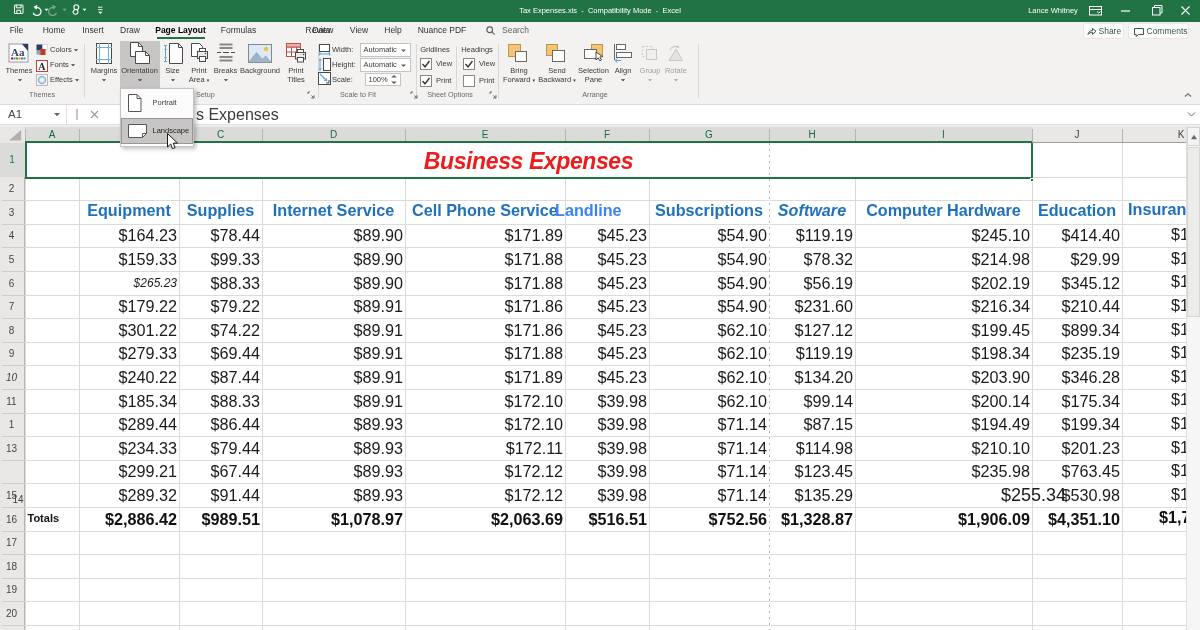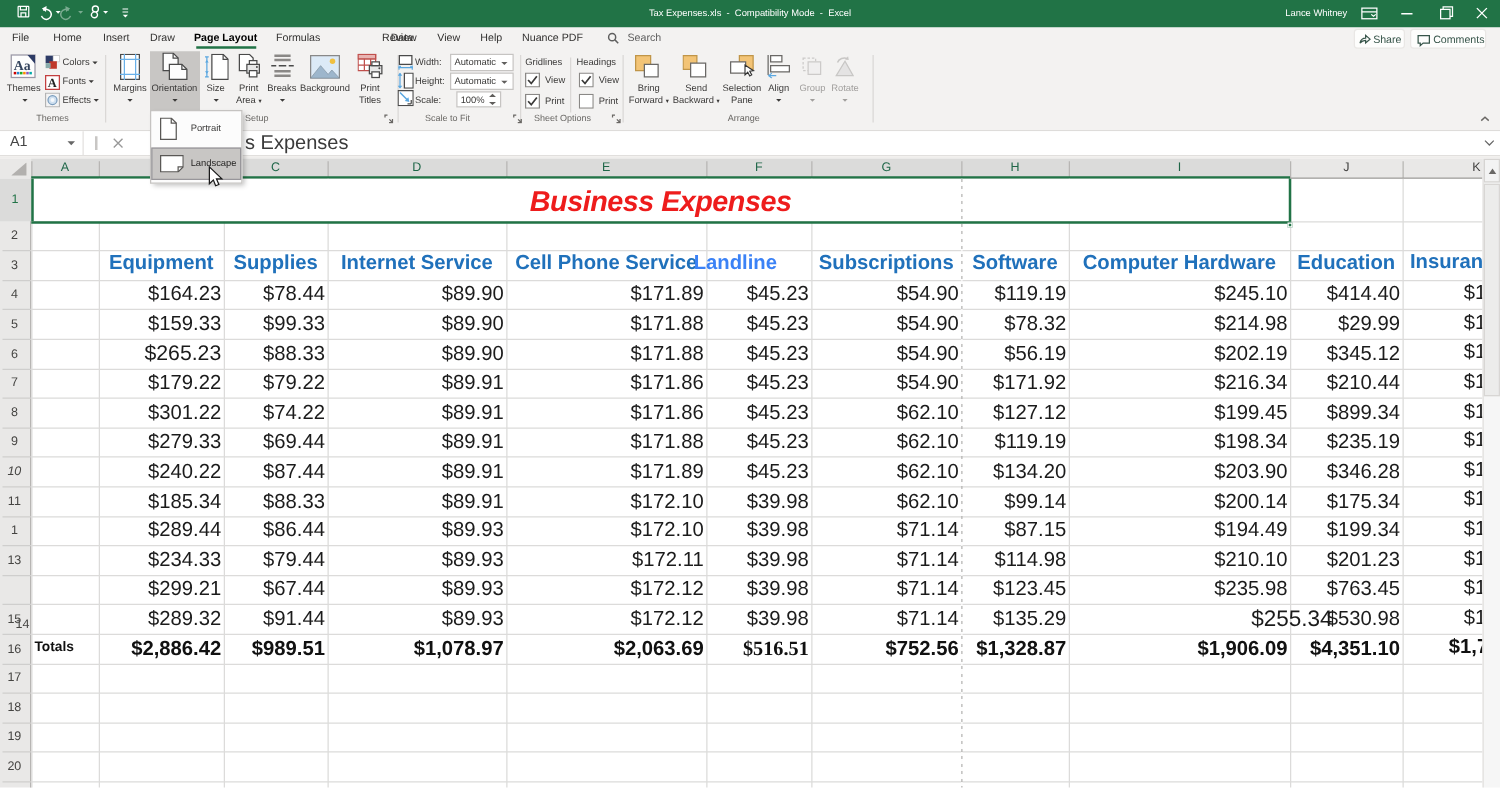--- a/index.html
+++ b/index.html
@@ -416,21 +416,21 @@
 <div class="a" style="left:1030.5px;top:142.5px;width:2px;height:34.5px;background:#217346"></div>
 <div class="a" style="left:24.5px;top:142.5px;width:2px;height:34.5px;background:#217346"></div>
 <div class="a" style="left:1029.8px;top:177.6px;width:4.6px;height:4.6px;background:#217346;border:1px solid #fff"></div>
 <div class="a" style="top:146.5px;font-size:23.0px;color:#ee1c1c;line-height:29.0px;font-weight:700;font-style:italic;left:328.5px;width:400.0px;text-align:center;white-space:nowrap;letter-spacing:-0.4px;">Business Expenses</div>
 <div class="a" style="top:199.1px;font-size:16.2px;color:#2071bb;line-height:22.2px;font-weight:700;left:69.0px;width:120.0px;text-align:center;white-space:nowrap;">Equipment</div>
 <div class="a" style="top:199.1px;font-size:16.2px;color:#2071bb;line-height:22.2px;font-weight:700;left:169.0px;width:103.0px;text-align:center;white-space:nowrap;">Supplies</div>
 <div class="a" style="top:199.1px;font-size:16.2px;color:#2071bb;line-height:22.2px;font-weight:700;left:252.0px;width:163.0px;text-align:center;white-space:nowrap;">Internet Service</div>
 <div class="a" style="top:199.1px;font-size:16.2px;color:#2071bb;line-height:22.2px;font-weight:700;left:395.0px;width:180.0px;text-align:center;white-space:nowrap;">Cell Phone Service</div>
 <div class="a" style="top:199.1px;font-size:16.2px;color:#3b82f6;line-height:22.2px;font-weight:700;left:555.0px;width:104.0px;white-space:nowrap;">Landline</div>
 <div class="a" style="top:199.1px;font-size:16.2px;color:#2071bb;line-height:22.2px;font-weight:700;left:639.0px;width:140.0px;text-align:center;white-space:nowrap;">Subscriptions</div>
-<div class="a" style="top:199.1px;font-size:16.2px;color:#2071bb;line-height:22.2px;font-weight:700;left:759.0px;width:106.0px;text-align:center;white-space:nowrap;">Software</div>
+<div class="a" style="top:199.1px;font-size:16.2px;color:#2071bb;line-height:22.2px;font-weight:700;left:759.0px;width:106.0px;text-align:center;white-space:nowrap;font-style:italic;">Software</div>
 <div class="a" style="top:199.1px;font-size:16.2px;color:#2071bb;line-height:22.2px;font-weight:700;left:845.0px;width:197.0px;text-align:center;white-space:nowrap;">Computer Hardware</div>
 <div class="a" style="top:199.1px;font-size:16.2px;color:#2071bb;line-height:22.2px;font-weight:700;left:1022.0px;width:110.0px;text-align:center;white-space:nowrap;">Education</div>
 <div class="a" style="left:1128px;top:198.0px;width:58px;height:23.6px;overflow:hidden;font-size:16.2px;font-weight:700;color:#2071bb;line-height:23.6px;white-space:nowrap">Insurance</div>
 <div class="a" style="top:224.3px;font-size:16.2px;color:#1b1b1b;line-height:22.2px;left:77.0px;width:100.0px;text-align:right;white-space:nowrap;">$164.23</div>
 <div class="a" style="top:224.3px;font-size:16.2px;color:#1b1b1b;line-height:22.2px;left:177.0px;width:83.0px;text-align:right;white-space:nowrap;">$78.44</div>
 <div class="a" style="top:224.3px;font-size:16.2px;color:#1b1b1b;line-height:22.2px;left:260.0px;width:143.0px;text-align:right;white-space:nowrap;">$89.90</div>
 <div class="a" style="top:224.3px;font-size:16.2px;color:#1b1b1b;line-height:22.2px;left:403.0px;width:160.0px;text-align:right;white-space:nowrap;">$171.89</div>
 <div class="a" style="top:224.3px;font-size:16.2px;color:#1b1b1b;line-height:22.2px;left:563.0px;width:84.0px;text-align:right;white-space:nowrap;">$45.23</div>
 <div class="a" style="top:224.3px;font-size:16.2px;color:#1b1b1b;line-height:22.2px;left:647.0px;width:120.0px;text-align:right;white-space:nowrap;">$54.90</div>
 <div class="a" style="top:224.3px;font-size:16.2px;color:#1b1b1b;line-height:22.2px;left:767.0px;width:86.0px;text-align:right;white-space:nowrap;">$119.19</div>
@@ -440,37 +440,37 @@
 <div class="a" style="top:247.9px;font-size:16.2px;color:#1b1b1b;line-height:22.2px;left:77.0px;width:100.0px;text-align:right;white-space:nowrap;">$159.33</div>
 <div class="a" style="top:247.9px;font-size:16.2px;color:#1b1b1b;line-height:22.2px;left:177.0px;width:83.0px;text-align:right;white-space:nowrap;">$99.33</div>
 <div class="a" style="top:247.9px;font-size:16.2px;color:#1b1b1b;line-height:22.2px;left:260.0px;width:143.0px;text-align:right;white-space:nowrap;">$89.90</div>
 <div class="a" style="top:247.9px;font-size:16.2px;color:#1b1b1b;line-height:22.2px;left:403.0px;width:160.0px;text-align:right;white-space:nowrap;">$171.88</div>
 <div class="a" style="top:247.9px;font-size:16.2px;color:#1b1b1b;line-height:22.2px;left:563.0px;width:84.0px;text-align:right;white-space:nowrap;">$45.23</div>
 <div class="a" style="top:247.9px;font-size:16.2px;color:#1b1b1b;line-height:22.2px;left:647.0px;width:120.0px;text-align:right;white-space:nowrap;">$54.90</div>
 <div class="a" style="top:247.9px;font-size:16.2px;color:#1b1b1b;line-height:22.2px;left:767.0px;width:86.0px;text-align:right;white-space:nowrap;">$78.32</div>
 <div class="a" style="top:247.9px;font-size:16.2px;color:#1b1b1b;line-height:22.2px;left:853.0px;width:177.0px;text-align:right;white-space:nowrap;">$214.98</div>
 <div class="a" style="top:247.9px;font-size:16.2px;color:#1b1b1b;line-height:22.2px;left:1030.0px;width:90.0px;text-align:right;white-space:nowrap;">$29.99</div>
 <div class="a" style="left:1171px;top:246.8px;width:14.5px;height:23.6px;overflow:hidden;font-size:16.2px;color:#1b1b1b;line-height:23.6px;white-space:nowrap">$17</div>
-<div class="a" style="top:271.5px;font-size:17px;color:#1b1b1b;line-height:22.2px;left:77.0px;width:100.0px;text-align:right;white-space:nowrap;">$265.23</div>
+<div class="a" style="top:271.5px;font-size:12px;color:#1b1b1b;line-height:22.2px;left:77.0px;width:100.0px;text-align:right;white-space:nowrap;font-style:italic;">$265.23</div>
 <div class="a" style="top:271.5px;font-size:16.2px;color:#1b1b1b;line-height:22.2px;left:177.0px;width:83.0px;text-align:right;white-space:nowrap;">$88.33</div>
 <div class="a" style="top:271.5px;font-size:16.2px;color:#1b1b1b;line-height:22.2px;left:260.0px;width:143.0px;text-align:right;white-space:nowrap;">$89.90</div>
 <div class="a" style="top:271.5px;font-size:16.2px;color:#1b1b1b;line-height:22.2px;left:403.0px;width:160.0px;text-align:right;white-space:nowrap;">$171.88</div>
 <div class="a" style="top:271.5px;font-size:16.2px;color:#1b1b1b;line-height:22.2px;left:563.0px;width:84.0px;text-align:right;white-space:nowrap;">$45.23</div>
 <div class="a" style="top:271.5px;font-size:16.2px;color:#1b1b1b;line-height:22.2px;left:647.0px;width:120.0px;text-align:right;white-space:nowrap;">$54.90</div>
 <div class="a" style="top:271.5px;font-size:16.2px;color:#1b1b1b;line-height:22.2px;left:767.0px;width:86.0px;text-align:right;white-space:nowrap;">$56.19</div>
 <div class="a" style="top:271.5px;font-size:16.2px;color:#1b1b1b;line-height:22.2px;left:853.0px;width:177.0px;text-align:right;white-space:nowrap;">$202.19</div>
 <div class="a" style="top:271.5px;font-size:16.2px;color:#1b1b1b;line-height:22.2px;left:1030.0px;width:90.0px;text-align:right;white-space:nowrap;">$345.12</div>
 <div class="a" style="left:1171px;top:270.4px;width:14.5px;height:23.6px;overflow:hidden;font-size:16.2px;color:#1b1b1b;line-height:23.6px;white-space:nowrap">$17</div>
 <div class="a" style="top:295.1px;font-size:16.2px;color:#1b1b1b;line-height:22.2px;left:77.0px;width:100.0px;text-align:right;white-space:nowrap;">$179.22</div>
 <div class="a" style="top:295.1px;font-size:16.2px;color:#1b1b1b;line-height:22.2px;left:177.0px;width:83.0px;text-align:right;white-space:nowrap;">$79.22</div>
 <div class="a" style="top:295.1px;font-size:16.2px;color:#1b1b1b;line-height:22.2px;left:260.0px;width:143.0px;text-align:right;white-space:nowrap;">$89.91</div>
 <div class="a" style="top:295.1px;font-size:16.2px;color:#1b1b1b;line-height:22.2px;left:403.0px;width:160.0px;text-align:right;white-space:nowrap;">$171.86</div>
 <div class="a" style="top:295.1px;font-size:16.2px;color:#1b1b1b;line-height:22.2px;left:563.0px;width:84.0px;text-align:right;white-space:nowrap;">$45.23</div>
 <div class="a" style="top:295.1px;font-size:16.2px;color:#1b1b1b;line-height:22.2px;left:647.0px;width:120.0px;text-align:right;white-space:nowrap;">$54.90</div>
-<div class="a" style="top:295.1px;font-size:16.2px;color:#1b1b1b;line-height:22.2px;left:767.0px;width:86.0px;text-align:right;white-space:nowrap;">$171.92</div>
+<div class="a" style="top:295.1px;font-size:16.2px;color:#1b1b1b;line-height:22.2px;left:767.0px;width:86.0px;text-align:right;white-space:nowrap;">$231.60</div>
 <div class="a" style="top:295.1px;font-size:16.2px;color:#1b1b1b;line-height:22.2px;left:853.0px;width:177.0px;text-align:right;white-space:nowrap;">$216.34</div>
 <div class="a" style="top:295.1px;font-size:16.2px;color:#1b1b1b;line-height:22.2px;left:1030.0px;width:90.0px;text-align:right;white-space:nowrap;">$210.44</div>
 <div class="a" style="left:1171px;top:294.0px;width:14.5px;height:23.6px;overflow:hidden;font-size:16.2px;color:#1b1b1b;line-height:23.6px;white-space:nowrap">$17</div>
 <div class="a" style="top:318.7px;font-size:16.2px;color:#1b1b1b;line-height:22.2px;left:77.0px;width:100.0px;text-align:right;white-space:nowrap;">$301.22</div>
 <div class="a" style="top:318.7px;font-size:16.2px;color:#1b1b1b;line-height:22.2px;left:177.0px;width:83.0px;text-align:right;white-space:nowrap;">$74.22</div>
 <div class="a" style="top:318.7px;font-size:16.2px;color:#1b1b1b;line-height:22.2px;left:260.0px;width:143.0px;text-align:right;white-space:nowrap;">$89.91</div>
 <div class="a" style="top:318.7px;font-size:16.2px;color:#1b1b1b;line-height:22.2px;left:403.0px;width:160.0px;text-align:right;white-space:nowrap;">$171.86</div>
 <div class="a" style="top:318.7px;font-size:16.2px;color:#1b1b1b;line-height:22.2px;left:563.0px;width:84.0px;text-align:right;white-space:nowrap;">$45.23</div>
 <div class="a" style="top:318.7px;font-size:16.2px;color:#1b1b1b;line-height:22.2px;left:647.0px;width:120.0px;text-align:right;white-space:nowrap;">$62.10</div>
 <div class="a" style="top:318.7px;font-size:16.2px;color:#1b1b1b;line-height:22.2px;left:767.0px;width:86.0px;text-align:right;white-space:nowrap;">$127.12</div>
@@ -545,21 +545,21 @@
 <div class="a" style="top:483.9px;font-size:16.2px;color:#1b1b1b;line-height:22.2px;left:647.0px;width:120.0px;text-align:right;white-space:nowrap;">$71.14</div>
 <div class="a" style="top:483.9px;font-size:16.2px;color:#1b1b1b;line-height:22.2px;left:767.0px;width:86.0px;text-align:right;white-space:nowrap;">$135.29</div>
 <div class="a" style="top:483.9px;font-size:18px;color:#1b1b1b;line-height:22.2px;left:853.0px;width:177.0px;text-align:right;white-space:nowrap;margin-left:36px;">$255.34</div>
 <div class="a" style="top:483.9px;font-size:16.2px;color:#1b1b1b;line-height:22.2px;left:1030.0px;width:90.0px;text-align:right;white-space:nowrap;">$530.98</div>
 <div class="a" style="left:1171px;top:482.8px;width:14.5px;height:23.6px;overflow:hidden;font-size:16.2px;color:#1b1b1b;line-height:23.6px;white-space:nowrap">$17</div>
 <div class="a" style="top:507.4px;font-size:11px;color:#111;line-height:22.5px;font-weight:700;left:27.5px;white-space:nowrap;">Totals</div>
 <div class="a" style="top:507.5px;font-size:16.2px;color:#111;line-height:22.2px;font-weight:700;left:47.0px;width:130.0px;text-align:right;white-space:nowrap;">$2,886.42</div>
 <div class="a" style="top:507.5px;font-size:16.2px;color:#111;line-height:22.2px;font-weight:700;left:147.0px;width:113.0px;text-align:right;white-space:nowrap;">$989.51</div>
 <div class="a" style="top:507.5px;font-size:16.2px;color:#111;line-height:22.2px;font-weight:700;left:230.0px;width:173.0px;text-align:right;white-space:nowrap;">$1,078.97</div>
 <div class="a" style="top:507.5px;font-size:16.2px;color:#111;line-height:22.2px;font-weight:700;left:373.0px;width:190.0px;text-align:right;white-space:nowrap;">$2,063.69</div>
-<div class="a" style="top:507.5px;font-size:16.2px;color:#111;line-height:22.2px;font-weight:700;left:533.0px;width:114.0px;text-align:right;white-space:nowrap;font-family:Liberation Serif, serif;">$516.51</div>
+<div class="a" style="top:507.5px;font-size:16.2px;color:#111;line-height:22.2px;font-weight:700;left:533.0px;width:114.0px;text-align:right;white-space:nowrap;">$516.51</div>
 <div class="a" style="top:507.5px;font-size:16.2px;color:#111;line-height:22.2px;font-weight:700;left:617.0px;width:150.0px;text-align:right;white-space:nowrap;">$752.56</div>
 <div class="a" style="top:507.5px;font-size:16.2px;color:#111;line-height:22.2px;font-weight:700;left:737.0px;width:116.0px;text-align:right;white-space:nowrap;">$1,328.87</div>
 <div class="a" style="top:507.5px;font-size:16.2px;color:#111;line-height:22.2px;font-weight:700;left:823.0px;width:207.0px;text-align:right;white-space:nowrap;">$1,906.09</div>
 <div class="a" style="top:507.5px;font-size:16.2px;color:#111;line-height:22.2px;font-weight:700;left:1000.0px;width:120.0px;text-align:right;white-space:nowrap;">$4,351.10</div>
 <div class="a" style="left:1159px;top:506.4px;width:26.5px;height:23.6px;overflow:hidden;font-size:16.2px;font-weight:700;color:#111;line-height:23.6px;white-space:nowrap">$1,75</div>
 <div class="a" style="left:1186.0px;top:127.0px;width:14.0px;height:503.0px;background:#f6f6f6;border-left:1px solid #e1dfdd"></div>
 <div class="a" style="left:1186.5px;top:127.0px;width:13.0px;height:18.5px;background:#f3f3f3;border:1px solid #d6d4d2"></div>
 <svg class="a" style="left:1189.5px;top:133.5px" width="8" height="6" viewBox="0 0 9 7">
     <path d="M4.5 1L8 6H1z" fill="#6a6866"></path>
   </svg>

